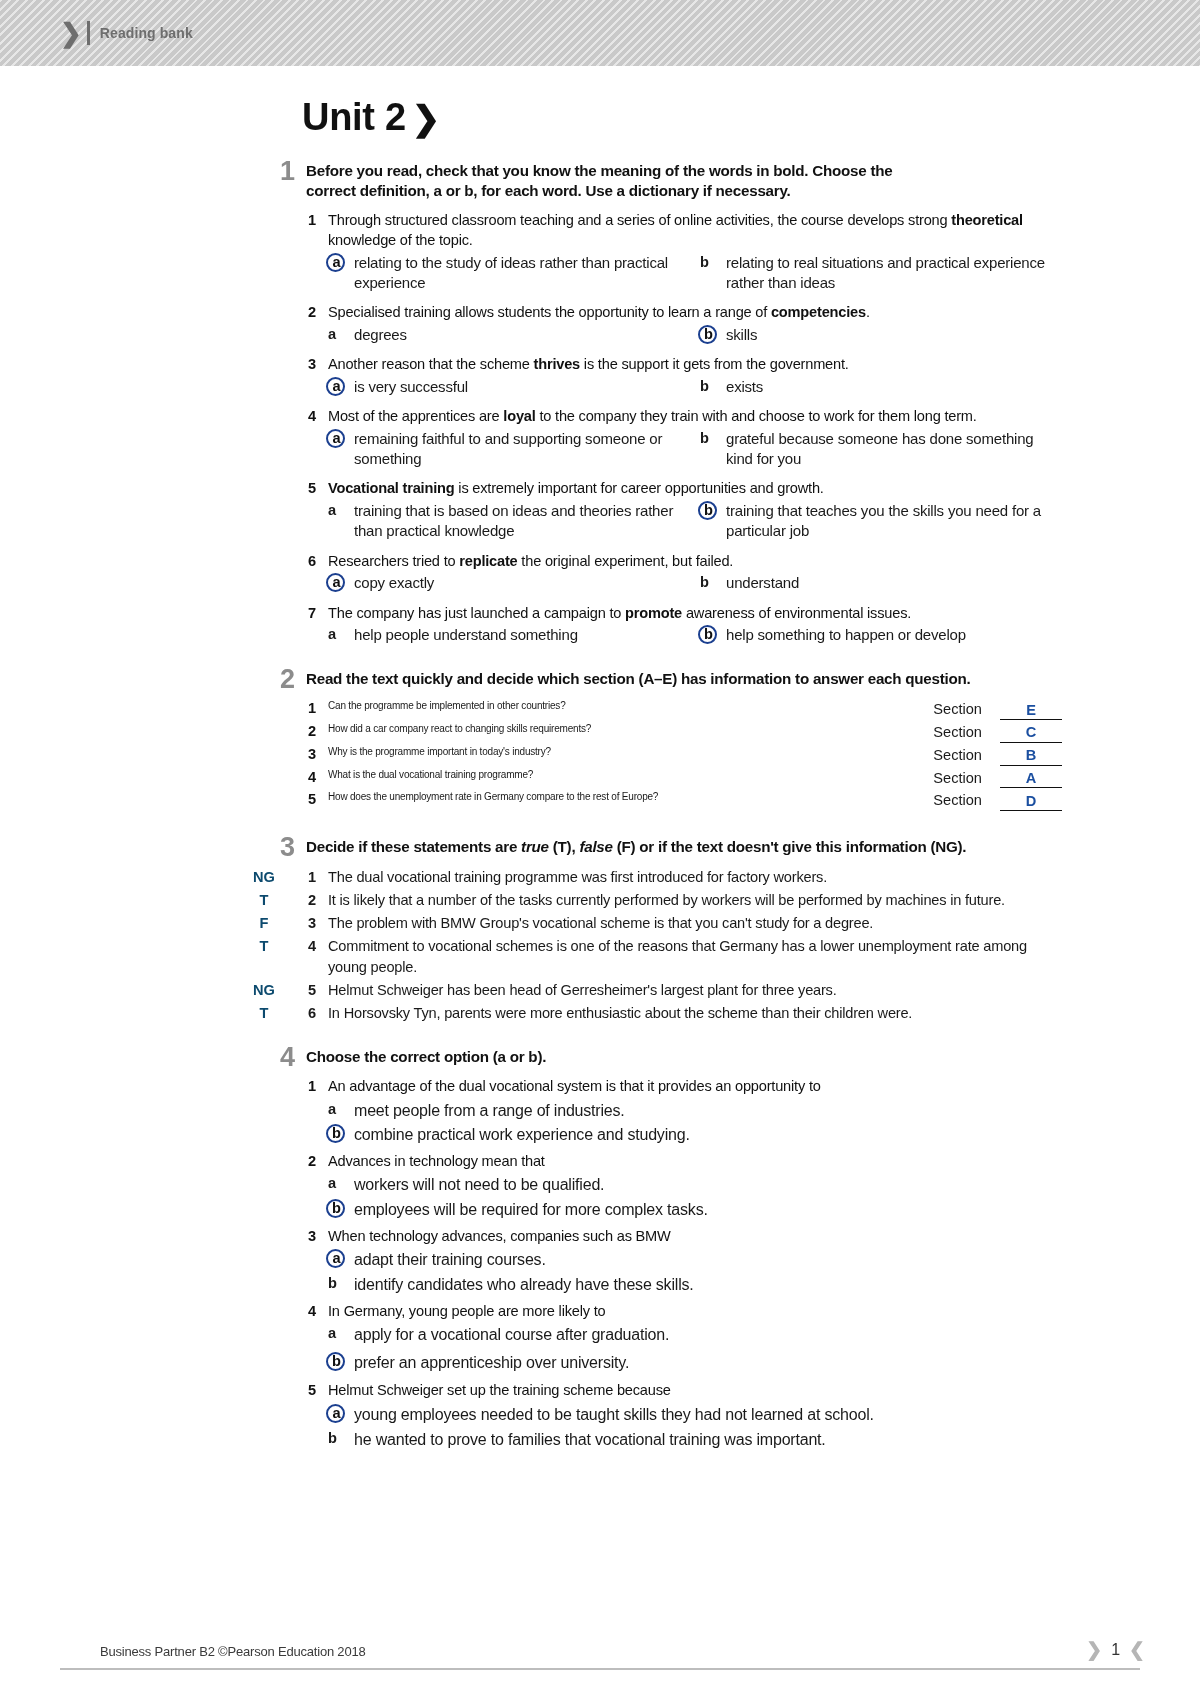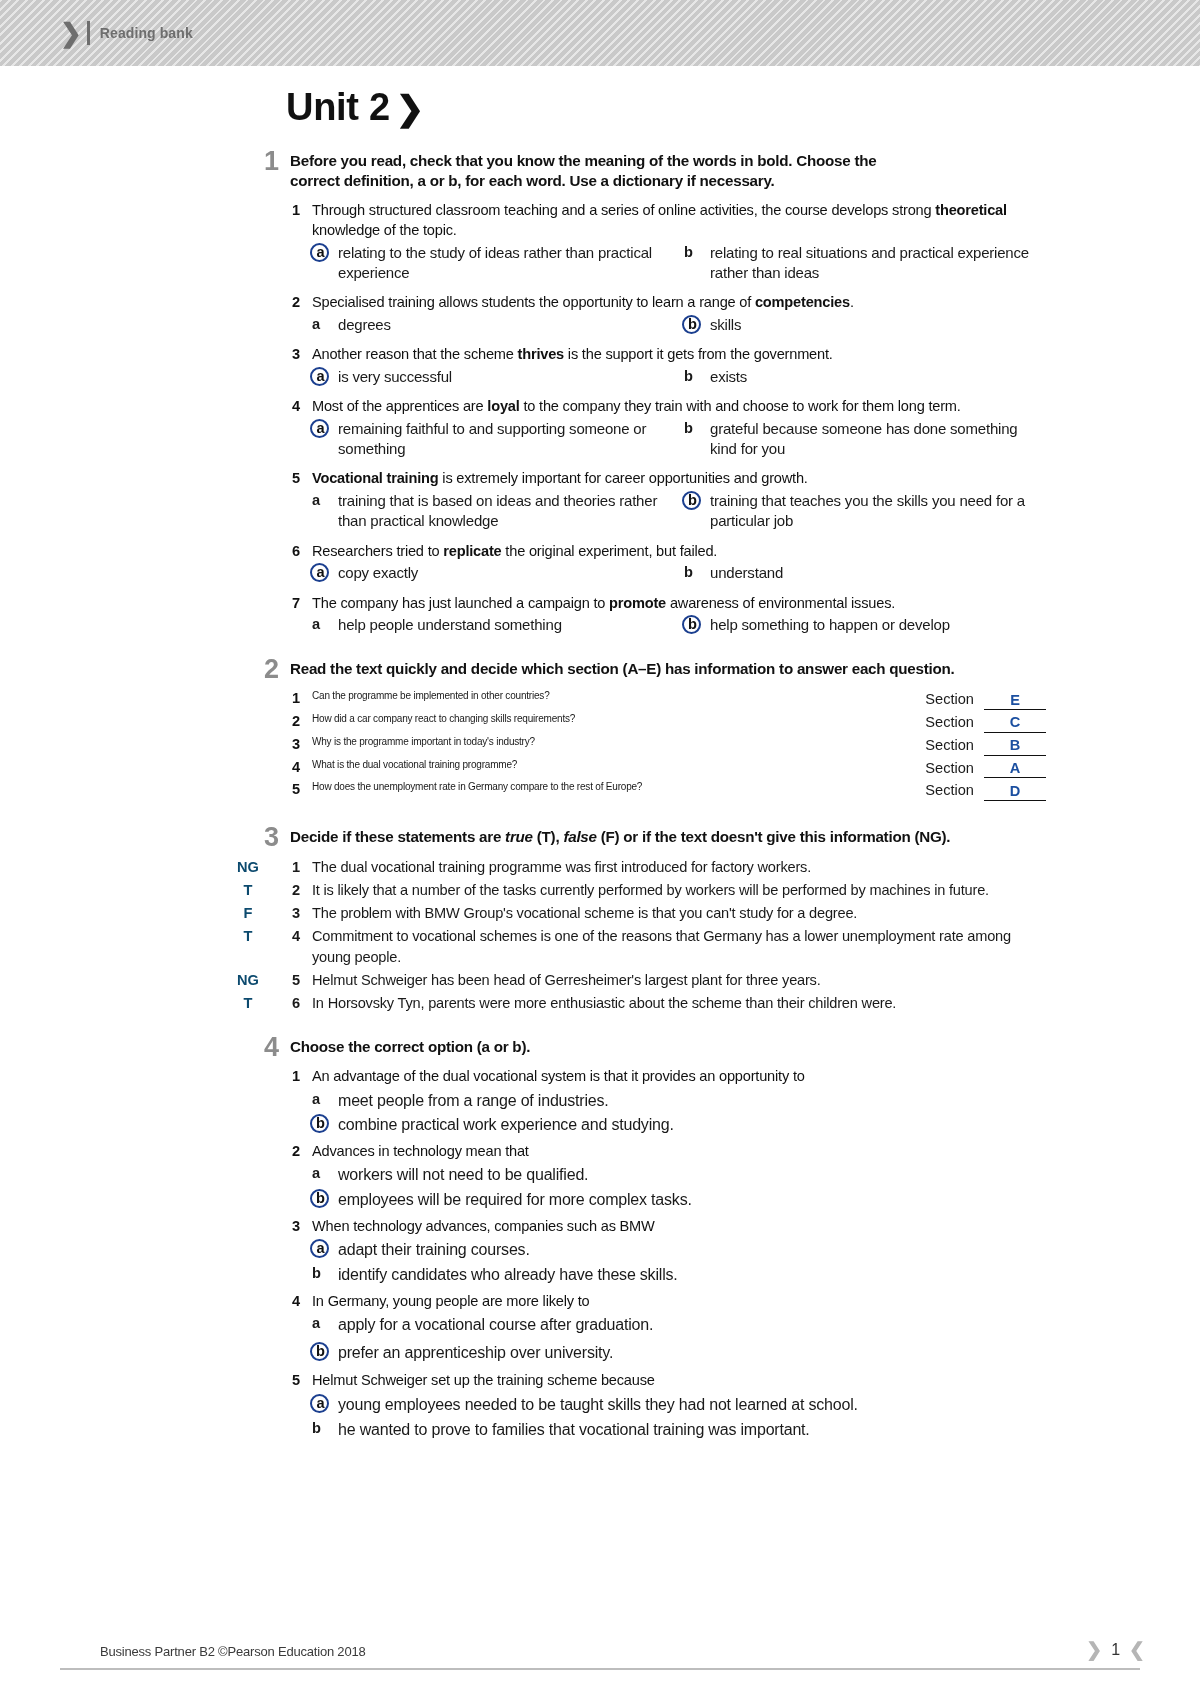--- a/index.html
+++ b/index.html
@@ -26,21 +26,21 @@
     color:#6e6e6e;
   }
   .hdr-arrow{font-size:26px;font-weight:bold;line-height:1;color:#6e6e6e;}
   .hdr-bar{display:inline-block;width:3px;height:24px;background:#6e6e6e;margin:0 6px 0 1px;}
   .header-title{
     font-size:14px;font-weight:bold;color:#6e6e6e;letter-spacing:.1px;
   }
 
   
   .page{
-    position:absolute;left:0;top:52px;width:1032px;
+    position:absolute;left:0;top:62px;width:1032px;padding-left:16px;
   }
   .unit-title{
     margin:34px 0 0 286px;
     font-size:38px;font-weight:bold;color:#111;letter-spacing:-.3px;
     display:flex;align-items:center;gap:6px;
   }
   .unit-title .t-arrow{font-size:34px;line-height:1;}
 
   .content{margin-left:286px;width:760px;position:relative;}
 
@@ -85,21 +85,21 @@
   }
   .circled::before{
     content:"";position:absolute;left:-2px;top:-1px;
     width:19px;height:19px;border:2.4px solid #1b3f8f;border-radius:50%;
     box-sizing:border-box;
   }
 
   
   .sec-row{display:flex;align-items:flex-start;margin-top:2px;}
   .sec-q{flex:1;font-size:10px;line-height:1.42;letter-spacing:-.2px;}
-  .sec-ans{display:flex;align-items:flex-end;gap:4px;font-size:14.6px;line-height:1.42;}
+  .sec-ans{display:flex;align-items:flex-end;gap:12px;font-size:14.6px;line-height:1.42;}
   .sec-label{margin-right:6px;}
   .sec-blank{
     display:inline-block;width:62px;border-bottom:1.4px solid #111;
     text-align:center;color:#1b4fa0;font-weight:bold;font-size:14.6px;
     line-height:1.2;
   }
 
   
   .tf{display:flex;align-items:flex-start;margin-top:3px;position:relative;}
   .tf-ans{

